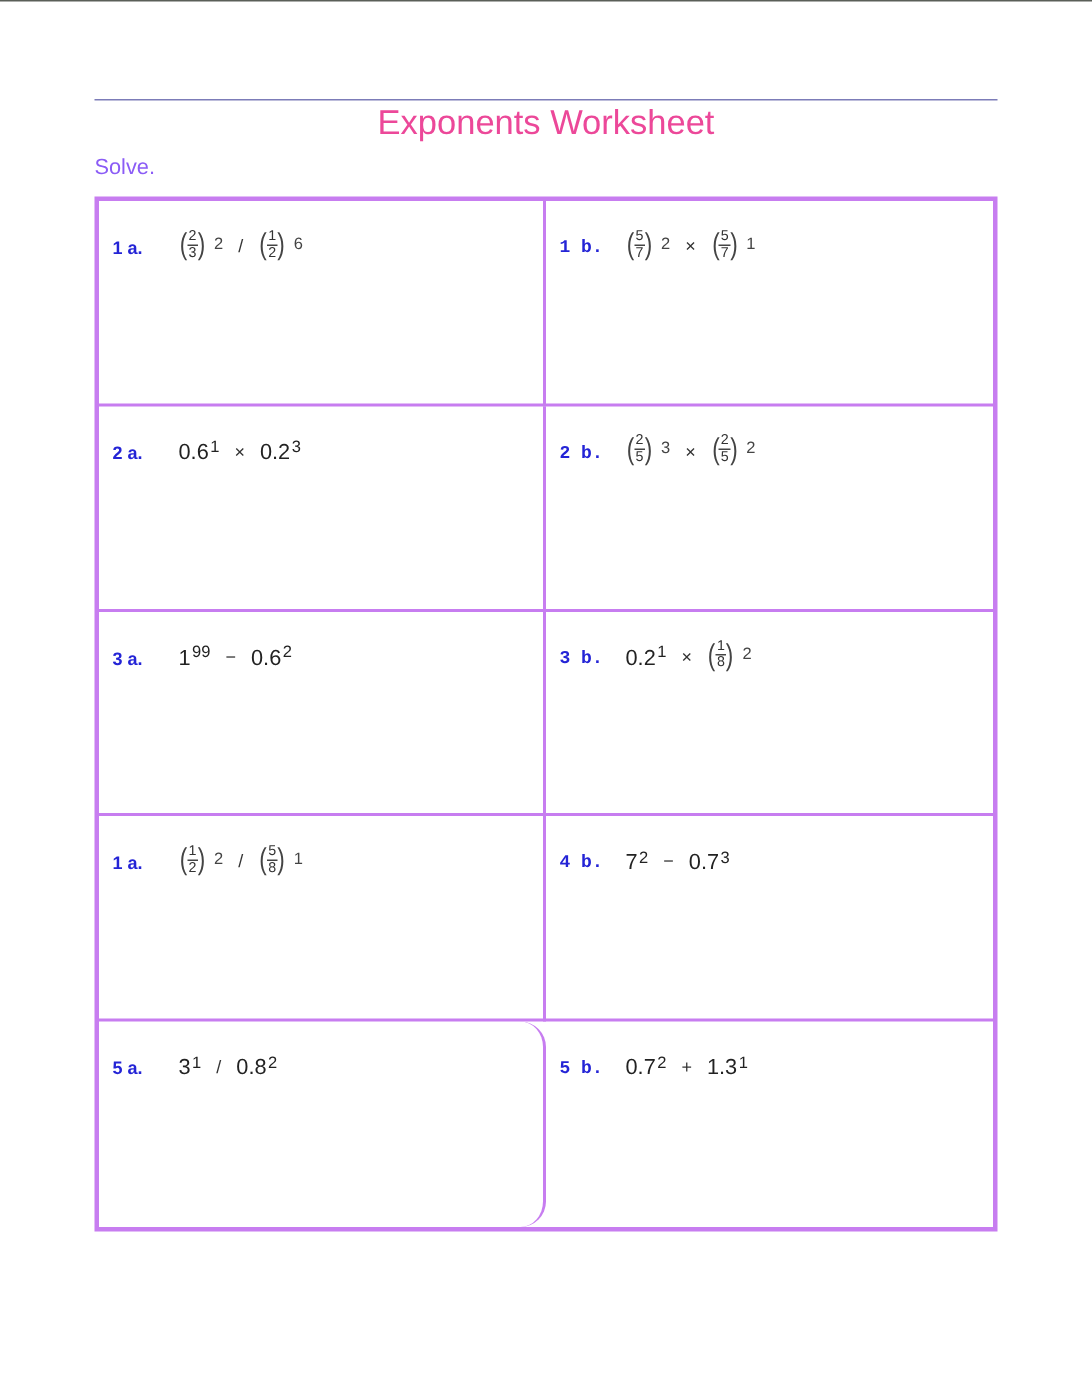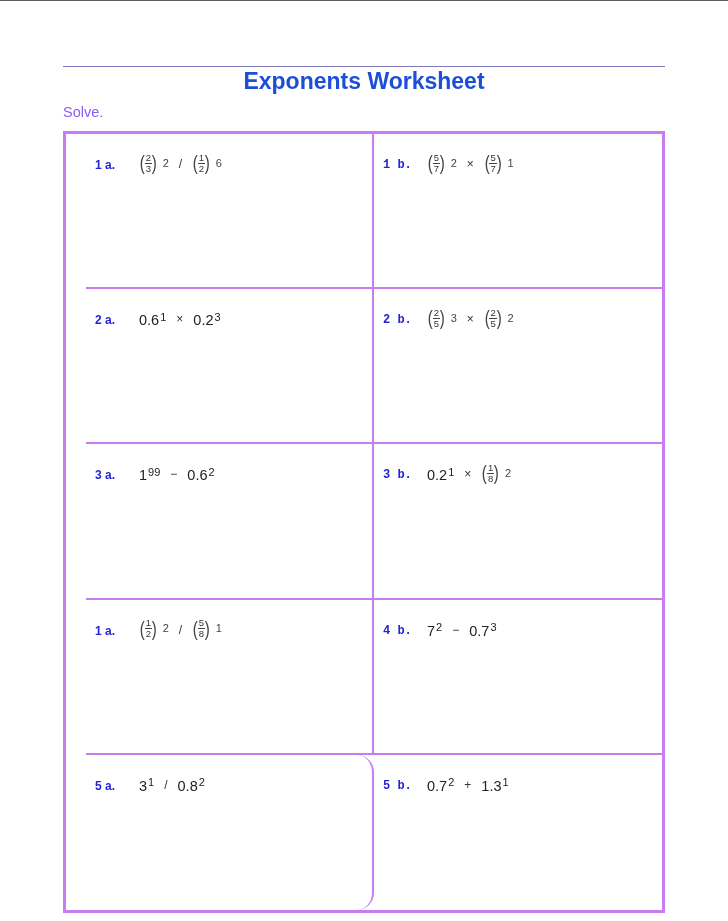--- a/index.html
+++ b/index.html
@@ -24,43 +24,42 @@
       height: 0;
       border-top: 1.5px solid #7c7cb8;
     }
     .title {
       position: absolute;
       left: 63px;
       top: 66px;
       width: 602px;
       text-align: center;
       font-size: 23px;
-      font-weight: bold;
-      color: #1d4ed8;
+      font-weight: normal;
+      color: #ec4899;
       line-height: 28px;
     }
     .instructions {
       position: absolute;
       left: 63px;
       top: 103px;
       font-size: 14.5px;
       color: #8b5cf6;
     }
     .grid {
       position: absolute;
       left: 63px;
       top: 130px;
       width: 602px;
-      height: 782px;
+      height: 690px;
       box-sizing: border-box;
       border: 3px solid #c77df0;
       display: grid;
       grid-template-columns: 1fr 1fr;
       grid-template-rows: repeat(5, 1fr);
-      padding-left: 20px;
     }
     .cell {
       position: relative;
       box-sizing: border-box;
       border-right: 2px solid #c77df0;
       border-bottom: 2px solid #c77df0;
     }
     .cell.col-b { border-right: none; }
     .cell.last-row { border-bottom: none; border-radius: 17px; }
     .label {

